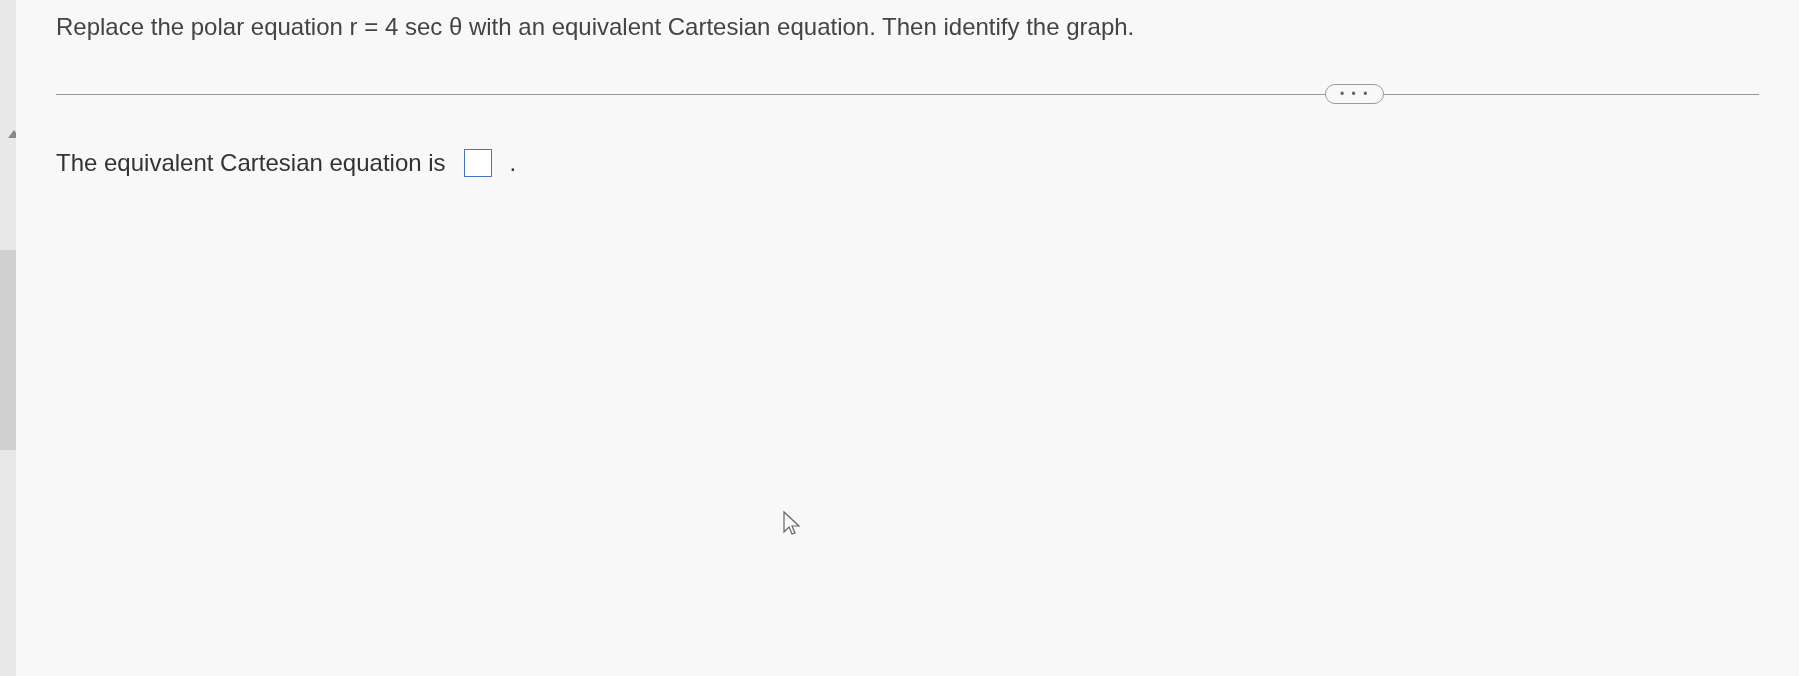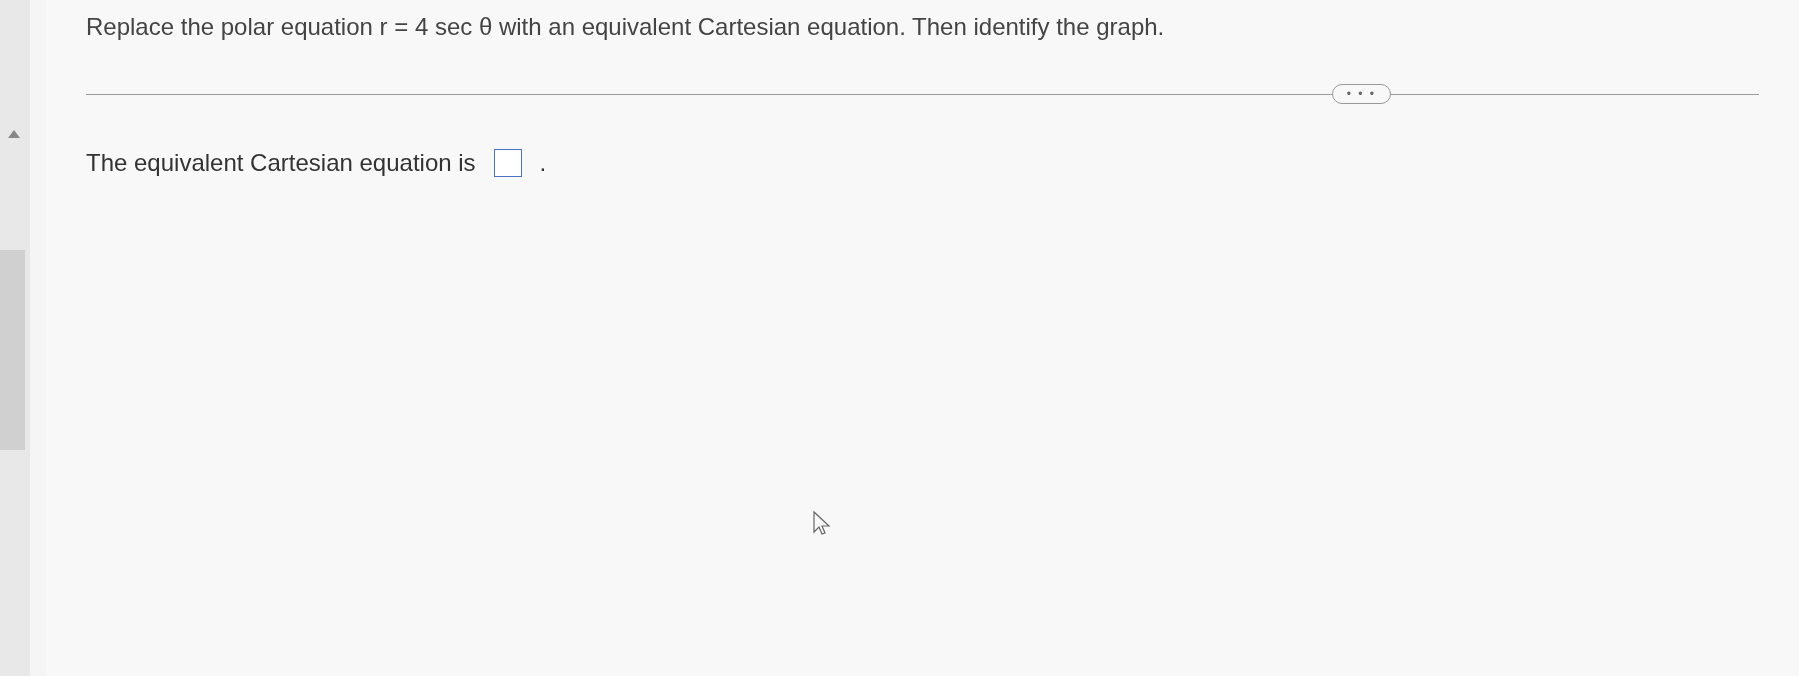--- a/index.html
+++ b/index.html
@@ -36,21 +36,21 @@
       left: 8px;
       top: 130px;
       width: 0;
       height: 0;
       border-left: 6px solid transparent;
       border-right: 6px solid transparent;
       border-bottom: 8px solid #888;
     }
     .content {
       position: absolute;
-      left: 46px;
+      left: 16px;
       top: 0;
       right: 0;
       height: 100%;
       background: #f8f8f8;
       padding: 10px 40px 0 40px;
     }
     .question-text {
       font-size: 24px;
       color: #444;
       margin-bottom: 40px;

